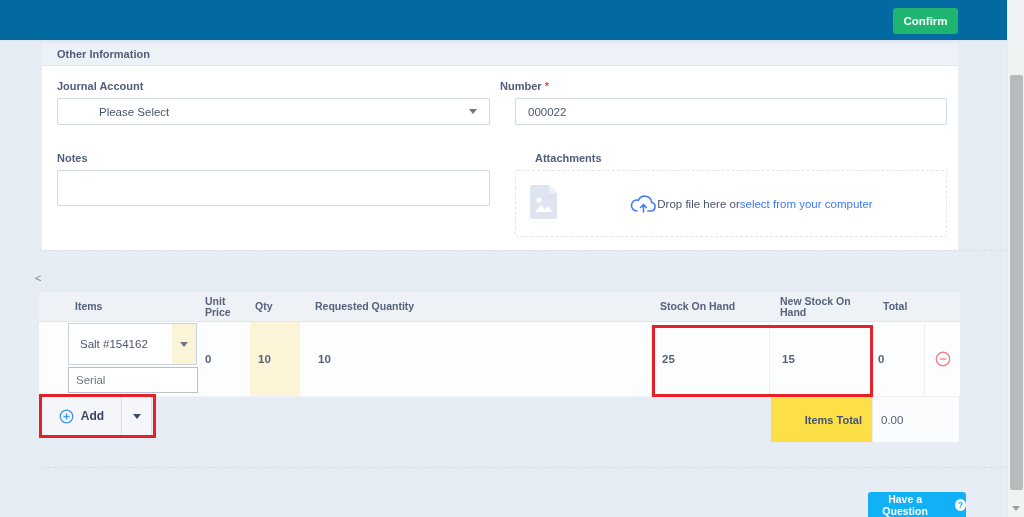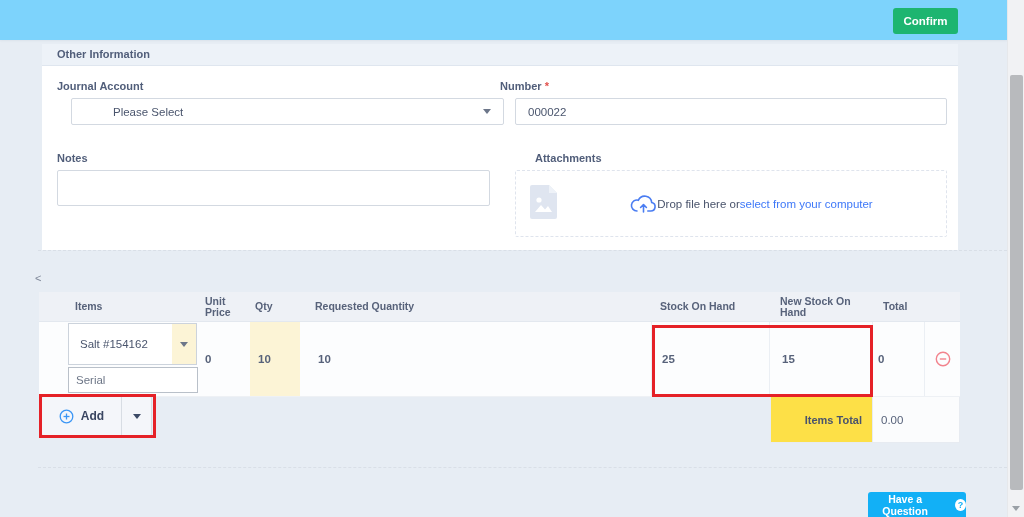--- a/index.html
+++ b/index.html
@@ -6,21 +6,21 @@
   html,body { width:1024px; height:517px; overflow:hidden; }
   body {
     position:relative;
     font-family:"Liberation Sans", sans-serif;
     background:#e7edf4;
     color:#515e7a;
   }
   
   .topbar {
     position:absolute; left:0; top:0; width:1007px; height:40px;
-    background:#7dd3fc; box-shadow:0 1px 2px rgba(40,60,90,.06);
+    background:#0369a1; box-shadow:0 1px 2px rgba(40,60,90,.06);
   }
   .confirm-btn {
     position:absolute; left:893px; top:8px; width:65px; height:26px;
     background:#1db570; border:none; border-radius:3px;
     color:#fff; font-size:11.5px; font-weight:bold; cursor:pointer;
     font-family:"Liberation Sans", sans-serif;
   }
   
   .card {
     position:absolute; left:42px; top:44px; width:916px; height:206px;
@@ -166,21 +166,21 @@
 <body>
 
 <div class="topbar">
   <button class="confirm-btn">Confirm</button>
 </div>
 
 <div class="card">
   <div class="card-header">Other Information</div>
 
   <div class="fld-label" style="left:15px; top:36px;">Journal Account</div>
-  <div class="select-box" style="left:29px; top:54px; width:433px;padding-left:41px;">
+  <div class="select-box" style="left:15px; top:54px; width:433px;padding-left:41px;">
     <span class="sel-text">Please Select</span>
     <span class="caret-down"></span>
   </div>
 
   <div class="fld-label" style="left:458px; top:36px;">
     <span>Number</span>
     <span class="req-mark">*</span>
   </div>
   <input class="text-input" style="left: 473px; top: 54px; width: 432px;" value="000022">
 

